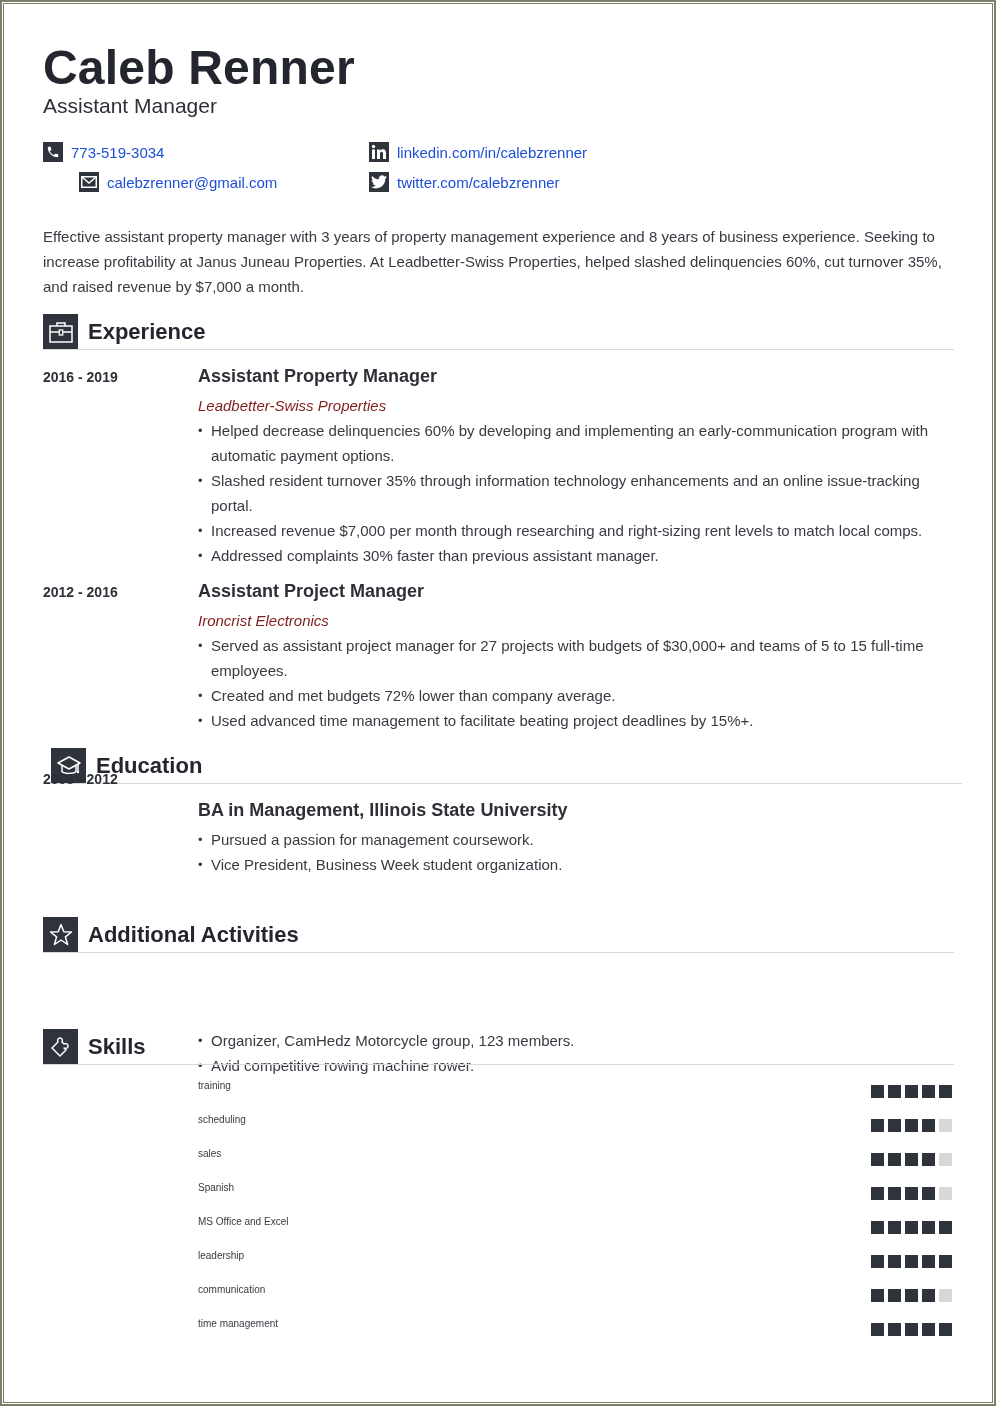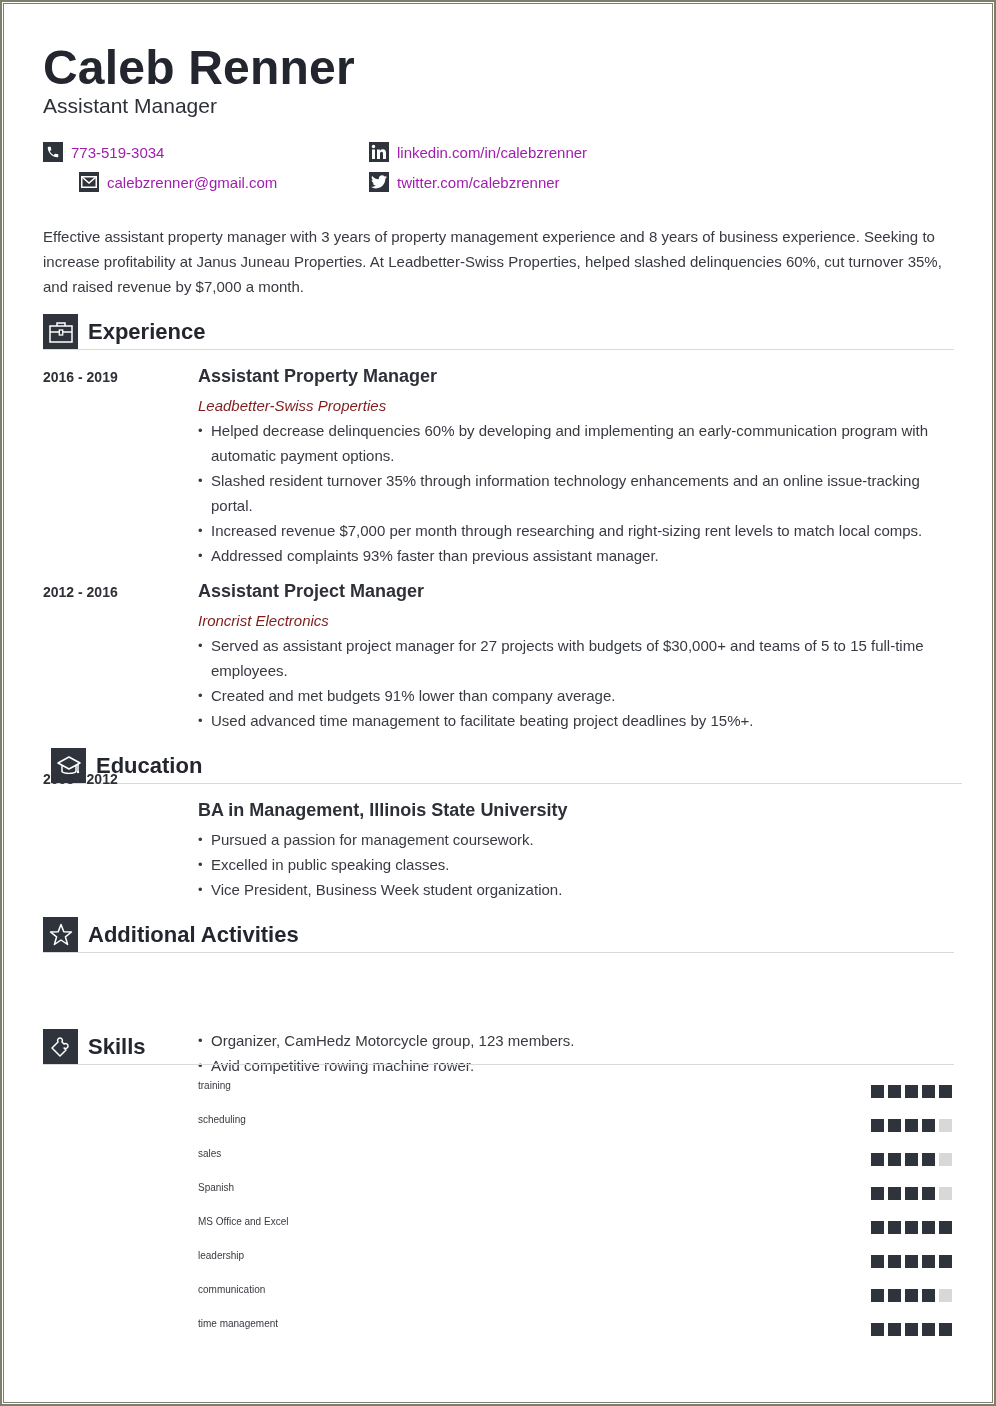--- a/index.html
+++ b/index.html
@@ -5,21 +5,21 @@
   * { box-sizing: border-box; margin: 0; padding: 0; }
   html, body { width: 996px; height: 1406px; background: #fffffb; }
   body { font-family: "Liberation Sans", sans-serif; color: #2e3038; position: relative; overflow: hidden; }
   .frame-outer { position: absolute; left: 0; top: 0; width: 996px; height: 1406px; border: 2px solid #7d7f6c; }
   .frame-inner { position: absolute; left: 3px; top: 3px; width: 990px; height: 1400px; border: 1px solid #7d7f6c; background: #ffffff; }
   .page { position: absolute; left: 43px; top: 0; width: 911px; }
 
   .name { position: absolute; top: 40px; left: 0; font-size: 48px; font-weight: bold; color: #23262e; letter-spacing: 0.2px; }
   .title { position: absolute; top: 94px; left: 0; font-size: 21px; color: #2e3038; }
 
-  .contact { position: absolute; font-size: 15px; color: #a21caf; display: flex; align-items: center; }
+  .contact { position: absolute; font-size: 15px; color: #1d4ed8; display: flex; align-items: center; }
   .contact .ic { width: 20px; height: 20px; background: #2f333c; margin-right: 8px; display: flex; align-items: center; justify-content: center; }
 
   .summary { position: absolute; top: 224px; left: 0; width: 911px; font-size: 15px; line-height: 25px; color: #383a42; }
 
   .section-head { position: absolute; left: 0; width: 911px; height: 36px; border-bottom: 1px solid #d8d9dc; }
   .section-head .sic { position: absolute; left: 0; top: 0; width: 35px; height: 35px; background: #2f333c; display: flex; align-items: center; justify-content: center; }
   .section-head .stitle { position: absolute; left: 45px; top: 5px; font-size: 22px; font-weight: bold; color: #23262e; }
 
   .date { position: absolute; left: 0; font-size: 14px; font-weight: bold; color: #2e3038; }
   .role { position: absolute; left: 155px; font-size: 18px; font-weight: bold; color: #2e3038; }
@@ -95,49 +95,48 @@
     <span class="stitle">Experience</span>
   </div>
 
   <div class="date" style="top:369px;">2016 - 2019</div>
   <div class="role" style="top:366px;">Assistant Property Manager</div>
   <div class="company" style="top:397px;">Leadbetter-Swiss Properties</div>
   <ul class="bullets" style="top:418px;">
     <li>Helped decrease delinquencies 60% by developing and implementing an early-communication program with automatic payment options.</li>
     <li>Slashed resident turnover 35% through information technology enhancements and an online issue-tracking portal.</li>
     <li>Increased revenue $7,000 per month through researching and right-sizing rent levels to match local comps.</li>
-    <li>Addressed complaints 93% faster than previous assistant manager.</li>
+    <li>Addressed complaints 30% faster than previous assistant manager.</li>
   </ul>
 
   <div class="date" style="top:584px;">2012 - 2016</div>
   <div class="role" style="top:581px;">Assistant Project Manager</div>
   <div class="company" style="top:612px;">Ironcrist Electronics</div>
   <ul class="bullets" style="top:633px;">
     <li>Served as assistant project manager for 27 projects with budgets of $30,000+ and teams of 5 to 15 full-time employees.</li>
-    <li>Created and met budgets 91% lower than company average.</li>
+    <li>Created and met budgets 72% lower than company average.</li>
     <li>Used advanced time management to facilitate beating project deadlines by 15%+.</li>
   </ul>
 
   <div class="section-head" style="top:748px;margin-left:8px;">
     <span class="sic">
       <svg width="24" height="22" viewBox="0 0 24 22">
           <path d="M12 2 L23 8 L12 14 L1 8 Z" fill="none" stroke="#fff" stroke-width="1.5" stroke-linejoin="round"></path>
           <path d="M5 10.5v6c2 2.5 12 2.5 14 0v-6" fill="none" stroke="#fff" stroke-width="1.5"></path>
           <path d="M21 9v7" stroke="#fff" stroke-width="1.5"></path>
           <circle cx="21" cy="17" r="1.2" fill="#fff"></circle>
         </svg>
     </span>
     <span class="stitle">Education</span>
   </div>
 
   <div class="date" style="top:771px;">2008 - 2012</div>
   <div class="role" style="top:800px;">BA in Management, Illinois State University</div>
   <ul class="bullets" style="top:827px;">
     <li>Pursued a passion for management coursework.</li>
-    <li>Excelled in public speaking classes.</li>
     <li>Vice President, Business Week student organization.</li>
   </ul>
 
   <div class="section-head" style="top:917px;">
     <span class="sic">
       <svg width="24" height="24" viewBox="0 0 24 24">
           <path d="M12 1.5 L14.8 8.8 L22.5 9 L16.4 13.8 L18.6 21.5 L12 17 L5.4 21.5 L7.6 13.8 L1.5 9 L9.2 8.8 Z" fill="none" stroke="#fff" stroke-width="1.5" stroke-linejoin="round"></path>
         </svg>
     </span>
     <span class="stitle">Additional Activities</span>

